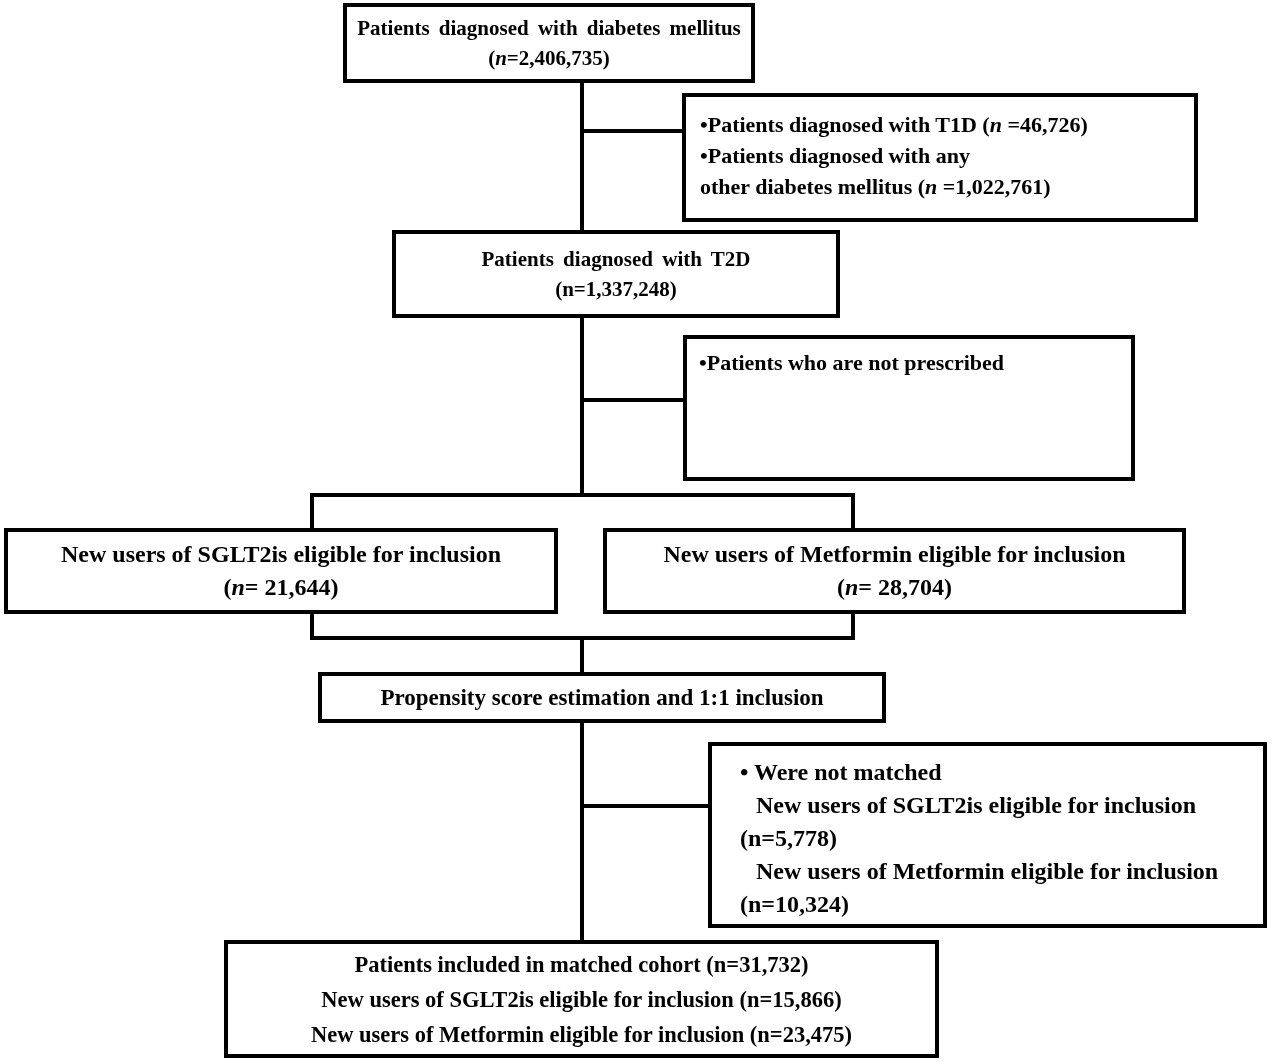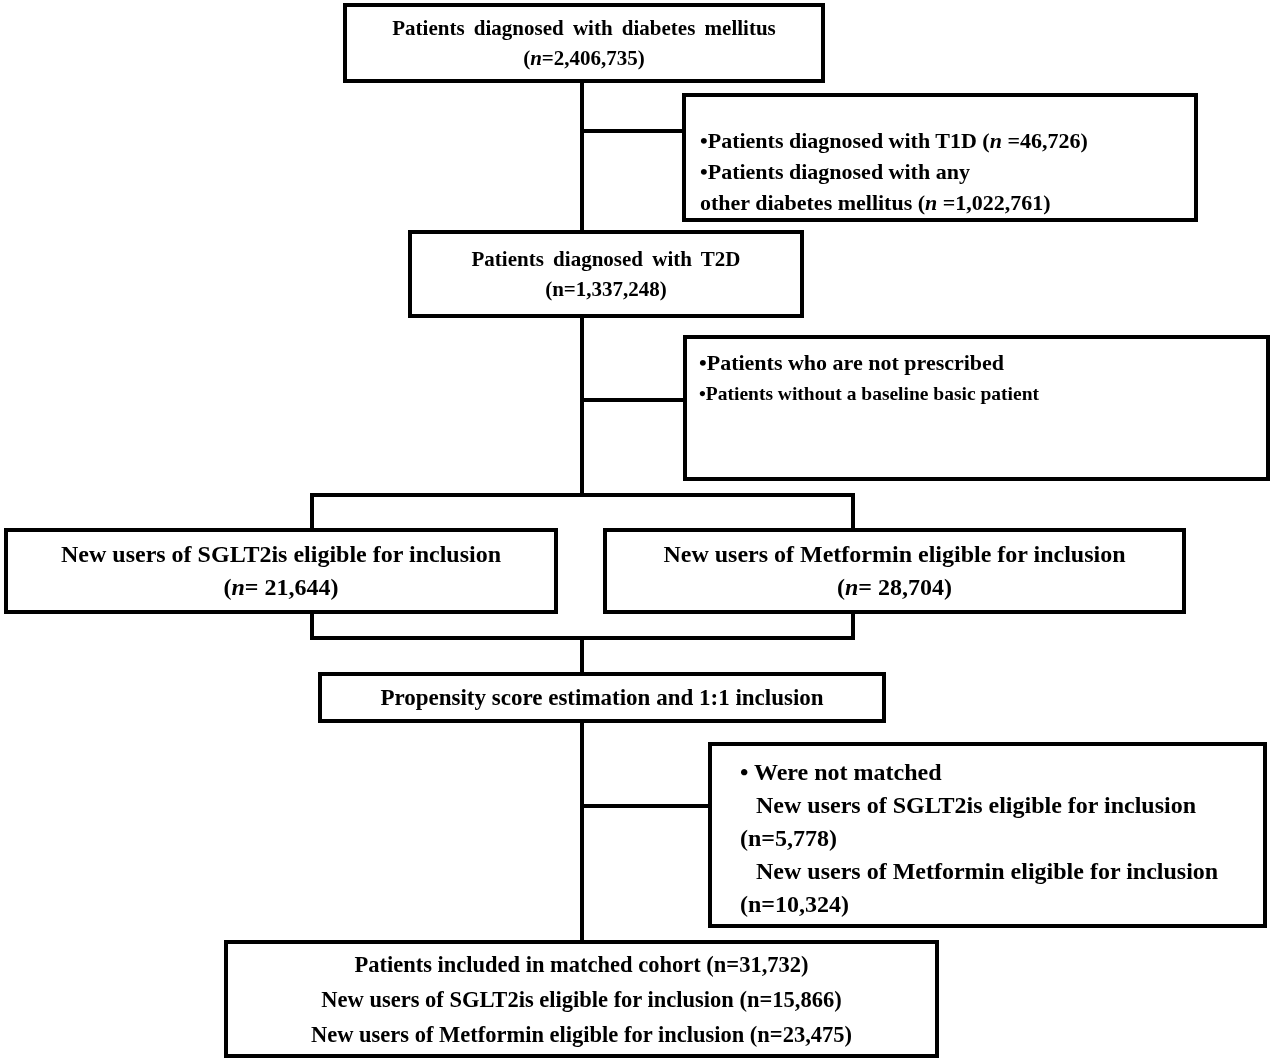--- a/index.html
+++ b/index.html
@@ -30,58 +30,57 @@
   .hline,.vline{position:absolute;background:#000000;}
   .bline{white-space:nowrap;}
   
   .fs21{font-size:21px;line-height:30px;word-spacing:4px;}
   .fs22{font-size:22px;line-height:31px;}
   .fs22t{font-size:22px;line-height:32px;}
   .fs19{font-size:19.5px;line-height:29px;}
   .fs23{font-size:24px;line-height:33px;}
   .fs23g{font-size:23px;line-height:26px;}
   .fs22i{font-size:22.5px;line-height:35px;}
-  .pad-b{padding:28px 14px 0 14px;}
+  .pad-b{padding:12px 14px 0 14px;}
   .pad-d{padding:8px 12px 0 12px;}
   .pad-h{padding:10px 12px 0 28px;}
   .indent{padding-left:16px;}
   i{font-style:italic;}
 </style>
 </head>
 <body>
 
 <div class="canvas">
 
-  <div class="box center" style="left:343px;top:3px;width:482px;height:80px">
+  <div class="box center" style="left:343px;top:3px;width:412px;height:80px">
     <div class="bline fs21">Patients diagnosed with diabetes mellitus</div>
     <div class="bline fs21">(<i>n</i>=2,406,735)</div>
   </div>
 
   <div class="vline" style="left:580px;top:83px;width:4px;height:147px"></div>
 
   <div class="hline" style="left:582px;top:129px;width:100px;height:4px"></div>
 
   <div class="box leftalign pad-b" style="left:682px;top:93px;width:516px;height:129px">
     <div class="bline fs22">•Patients diagnosed with T1D (<i>n</i> =46,726)</div>
     <div class="bline fs22">•Patients diagnosed with any</div>
     <div class="bline fs22">other diabetes mellitus (<i>n</i> =1,022,761)</div>
   </div>
 
-  <div class="box center" style="left:408px;top:230px;width:396px;height:88px">
+  <div class="box center" style="left:392px;top:230px;width:448px;height:88px">
     <div class="bline fs21">Patients diagnosed with T2D</div>
     <div class="bline fs21">(n=1,337,248)</div>
   </div>
 
   <div class="vline" style="left:580px;top:318px;width:4px;height:179px"></div>
 
   <div class="hline" style="left:582px;top:398px;width:101px;height:4px"></div>
 
-  <div class="box leftalign pad-d" style="left:683px;top:335px;width:587px;height:146px">
+  <div class="box leftalign pad-d" style="left:683px;top:335px;width:452px;height:146px">
     <div class="bline fs22t">•Patients who are not prescribed</div>
-    <div class="bline fs19">•Patients without  a baseline basic patient</div>
   </div>
 
   <div class="hline" style="left:310px;top:493px;width:545px;height:4px"></div>
   <div class="vline" style="left:310px;top:493px;width:4px;height:37px"></div>
   <div class="vline" style="left:851px;top:493px;width:4px;height:37px"></div>
 
   <div class="box center" style="left:4px;top:528px;width:554px;height:86px">
     <div class="bline fs23">New users of SGLT2is eligible for inclusion</div>
     <div class="bline fs23">(<i>n</i>= 21,644)</div>
   </div>

